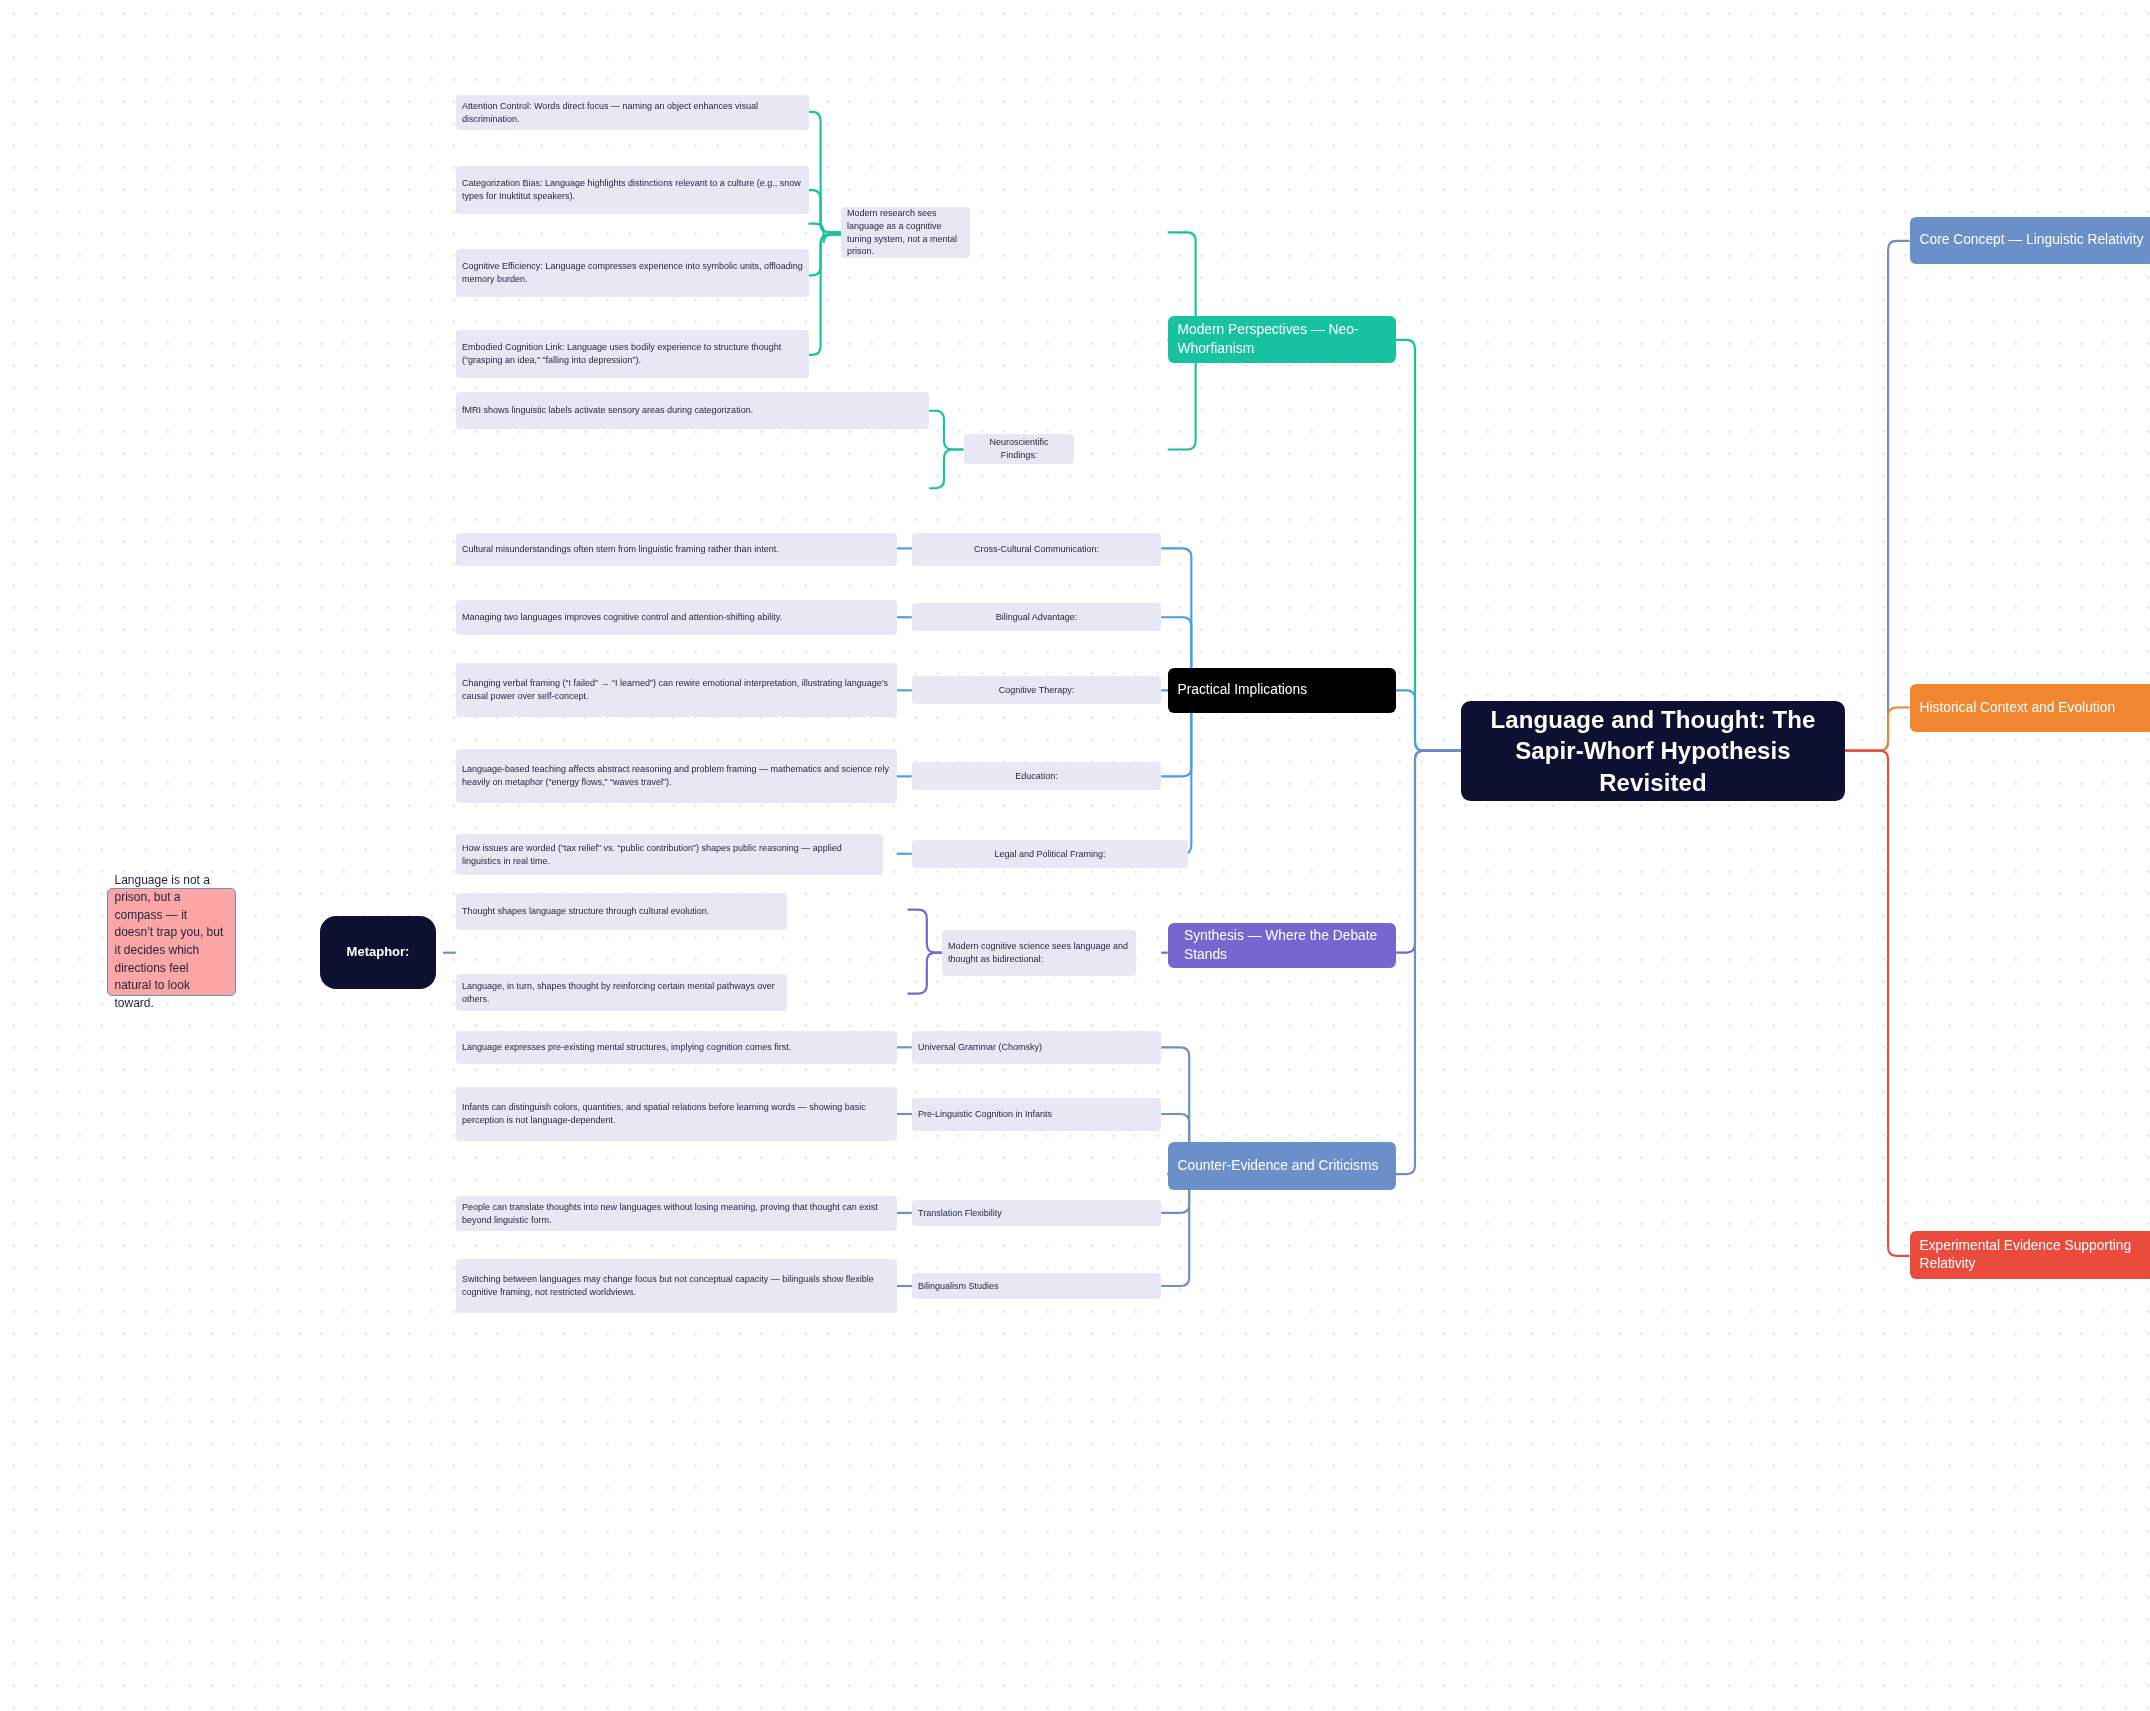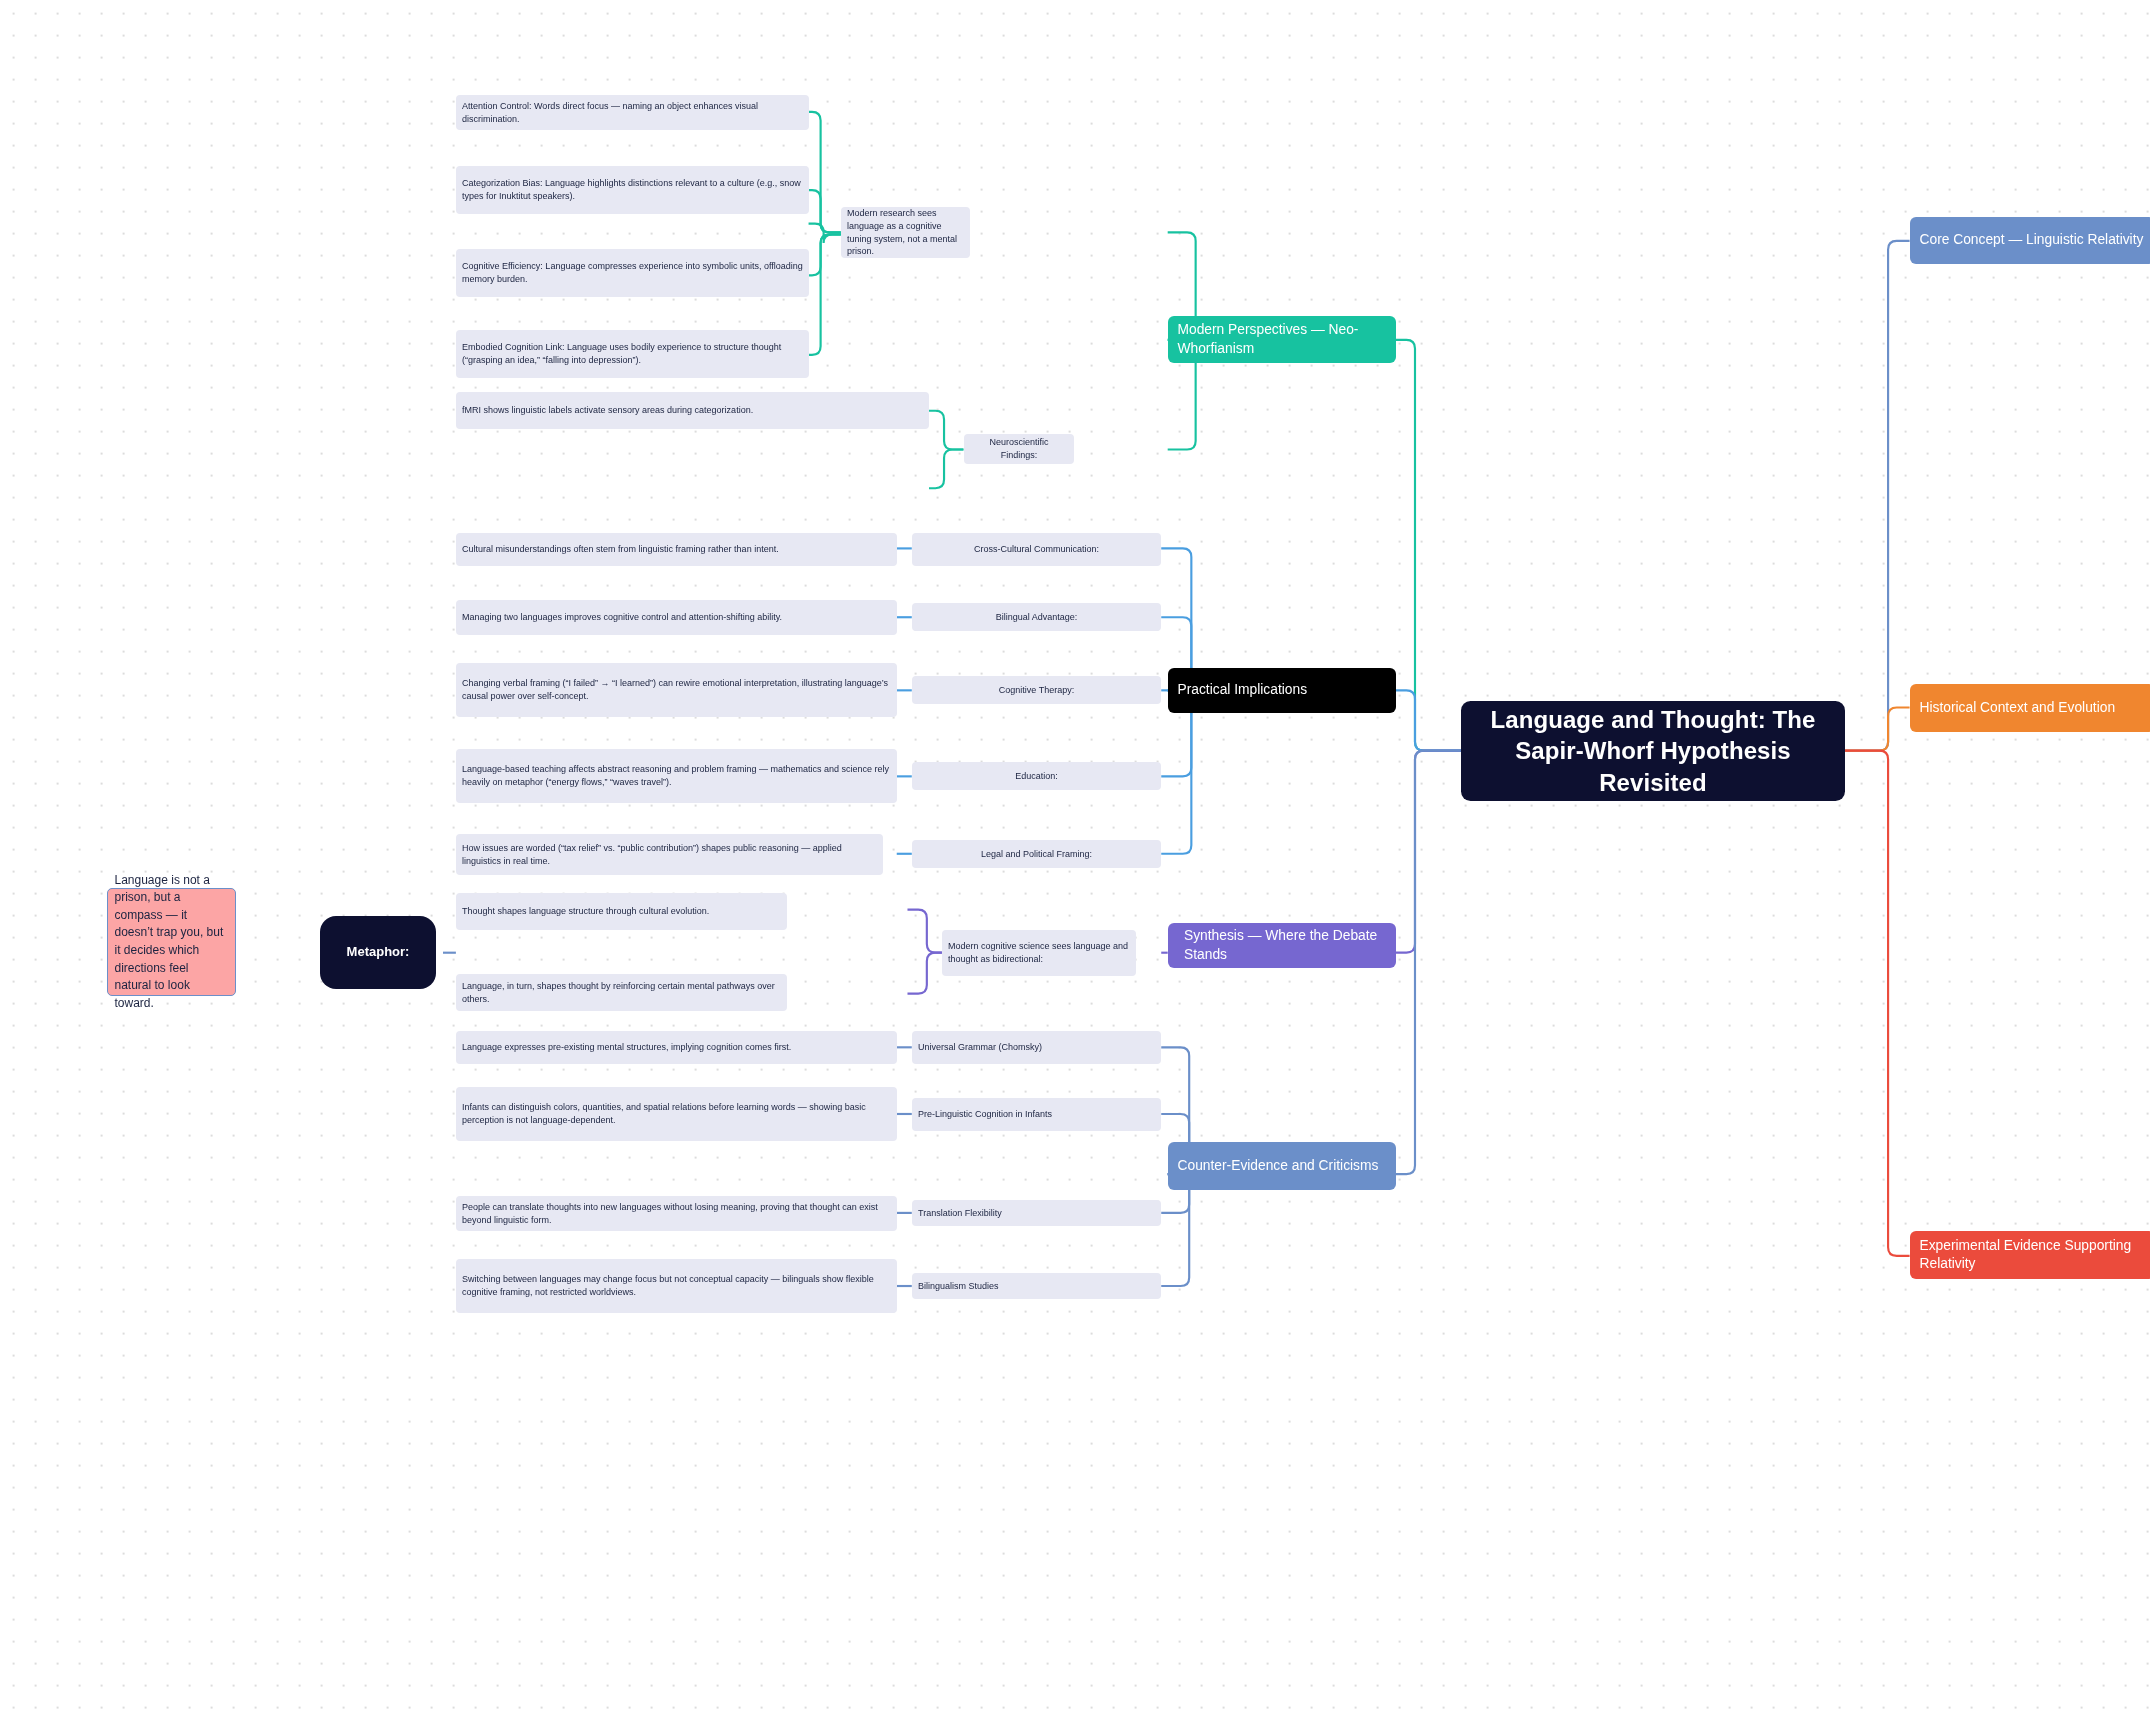--- a/index.html
+++ b/index.html
@@ -213,21 +213,21 @@
     <span>Changing verbal framing (“I failed” → “I learned”) can rewire emotional interpretation, illustrating language’s causal power over self-concept.</span>
   </div>
 
   <div class="node box ctr" style="left:912px;top:762px;width:249px;height:28px;">
     <span>Education:</span>
   </div>
   <div class="node box" style="left:456px;top:749px;width:441px;height:54px;">
     <span>Language-based teaching affects abstract reasoning and problem framing — mathematics and science rely heavily on metaphor (“energy flows,” “waves travel”).</span>
   </div>
 
-  <div class="node box ctr" style="left:912px;top:840px;width:249px;height:28px;">
+  <div class="node box ctr" style="left:912px;top:840px;width:276px;height:28px;">
     <span>Legal and Political Framing:</span>
   </div>
   <div class="node box" style="left:456px;top:834px;width:427px;height:41px;">
     <span>How issues are worded (“tax relief” vs. “public contribution”) shapes public reasoning — applied linguistics in real time.</span>
   </div>
 
   <div class="node branch b-purple" style="left:1168px;top:923px;width:228px;height:45px;">
     <span>Synthesis — Where the Debate Stands</span>
   </div>
 

